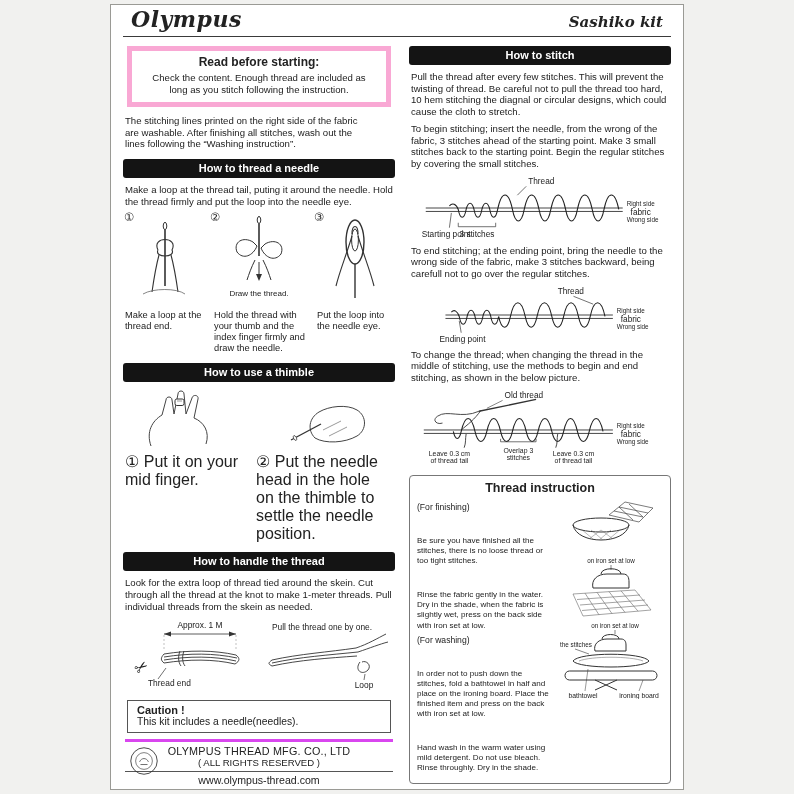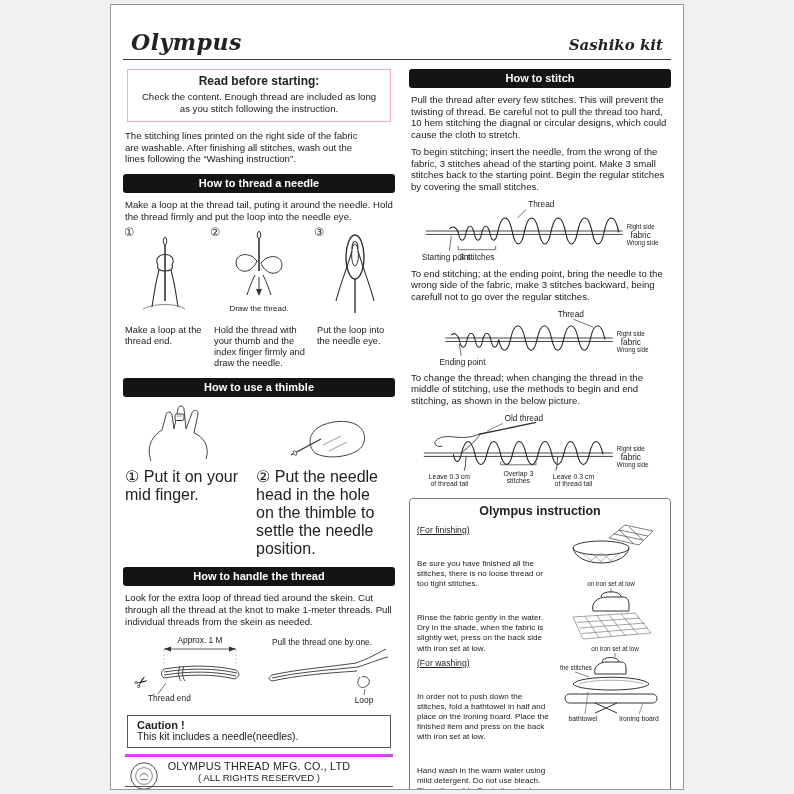--- a/index.html
+++ b/index.html
@@ -7,21 +7,21 @@
     width:794px; height:794px;
     background:#f1f1ef;
     font-family:"Liberation Sans", sans-serif;
     color:#222;
   }
   .page {
     width:574px; height:786px;
     margin:4px auto;
     background:#fff;
     border:1px solid #9a9a95;
-    padding:24px 12px 4px;
+    padding:1px 12px 4px;
     overflow:hidden;
     position:relative;
   }
   .hdr { display:flex; justify-content:space-between; align-items:baseline; padding:0 8px; }
   .brand { font-family:"DejaVu Serif", serif; font-style:italic; font-weight:bold; font-size:22px; letter-spacing:.5px; }
   .kit   { font-family:"DejaVu Serif", serif; font-style:italic; font-weight:bold; font-size:15px; }
   .rule  { border-top:1.6px solid #3a3a3a; margin:4px 0 7px; }
   .cols  { display:flex; gap:14px; align-items:flex-start; }
   .col.left  { width:274px; }
   .col.right { width:262px; }
@@ -30,21 +30,21 @@
     background:#141414; color:#fff; text-align:center;
     font-weight:bold; font-size:11px; line-height:1;
     padding:3.5px 0 4.5px; border-radius:3px; margin:9px 0 6px;
   }
   .col.right .bar:first-child { margin-top:2px; }
 
   p.txt { font-size:9.6px; line-height:1.22; margin:3px 2px 5px; }
   .washnote { width:242px; }
 
   .readbox {
-    border:1px solid #f9a8d4; margin:2px 4px 8px; padding:4px 10px 6px;
+    border:5px solid #f9a8d4; margin:2px 4px 8px; padding:4px 10px 6px;
     text-align:center;
   }
   .readbox-title { font-weight:bold; font-size:12px; margin-bottom:3px; }
   .readbox-body  { font-size:9.6px; line-height:1.25; }
 
   .figrow { display:flex; justify-content:space-between; align-items:flex-start; margin:2px 2px 2px; }
   .nfig { position:relative; }
   .stepnum { position:absolute; top:-2px; left:-1px; font-size:11.5px; }
   .caprow { display:flex; justify-content:space-between; margin:1px 2px 4px; }
   .caprow .cap { font-size:9.3px; line-height:1.18; }
@@ -69,21 +69,21 @@
   .f-rights { font-size:9.6px; margin-top:0; }
   .f-web { border-top:1px solid #555; margin-top:3px; padding:2px 0 1px; text-align:center; font-size:10.6px; }
 
   .diag { display:block; margin:2px auto 4px; }
   svg text { font-family:"Liberation Sans", sans-serif; fill:#222; }
 
   .washbox { border:1px solid #777; border-radius:4px; margin:8px 0 0; padding:5px 7px 6px; }
   .wash-title { text-align:center; font-size:12.5px; font-weight:bold; margin-bottom:4px; }
   .washcols { display:flex; gap:6px; }
   .washtext { width:146px; }
-  .washhdr { font-size:8.6px; margin:3px 0 2px;text-decoration:underline; }
+  .washhdr { font-size:8.6px; margin:3px 0 2px; }
   .washp { font-size:8.1px; line-height:1.25; margin-bottom:4px;margin-top:24px; }
   .washfigs { width:104px; display:flex; flex-direction:column; align-items:center; gap:3px; }
 </style>
 </head>
 <body>
 
 <div class="page">
 
   <header class="hdr">
     <div class="brand">Olympus</div>
@@ -282,21 +282,21 @@
         <text x="110" y="64" font-size="7" text-anchor="middle">Overlap 3</text>
         <text x="110" y="72" font-size="7" text-anchor="middle">stitches</text>
         <text x="166" y="67" font-size="7" text-anchor="middle">Leave 0.3 cm</text>
         <text x="166" y="75" font-size="7" text-anchor="middle">of thread tail</text>
         <text x="210" y="39" font-size="6.4">Right side</text>
         <text x="214" y="48" font-size="8.4">fabric</text>
         <text x="210" y="55.5" font-size="6.4">Wrong side</text>
       </svg>
 
       <div class="washbox">
-        <div class="wash-title">Olympus instruction</div>
+        <div class="wash-title">Thread instruction</div>
         <div class="washcols">
           <div class="washtext">
             <div class="washhdr">(For finishing)</div>
             <p class="washp">Be sure you have finished all the stitches, there is no loose thread or too tight stitches.</p>
             <p class="washp">Rinse the fabric gently in the water. Dry in the shade, when the fabric is slightly wet, press on the back side with iron set at low.</p>
             <div class="washhdr">(For washing)</div>
             <p class="washp">In order not to push down the stitches, fold a bathtowel in half and place on the ironing board. Place the finished item and press on the back with iron set at low.</p>
             <p class="washp">Hand wash in the warm water using mild detergent. Do not use bleach. Rinse throughly. Dry in the shade.</p>
           </div>
           <div class="washfigs">

